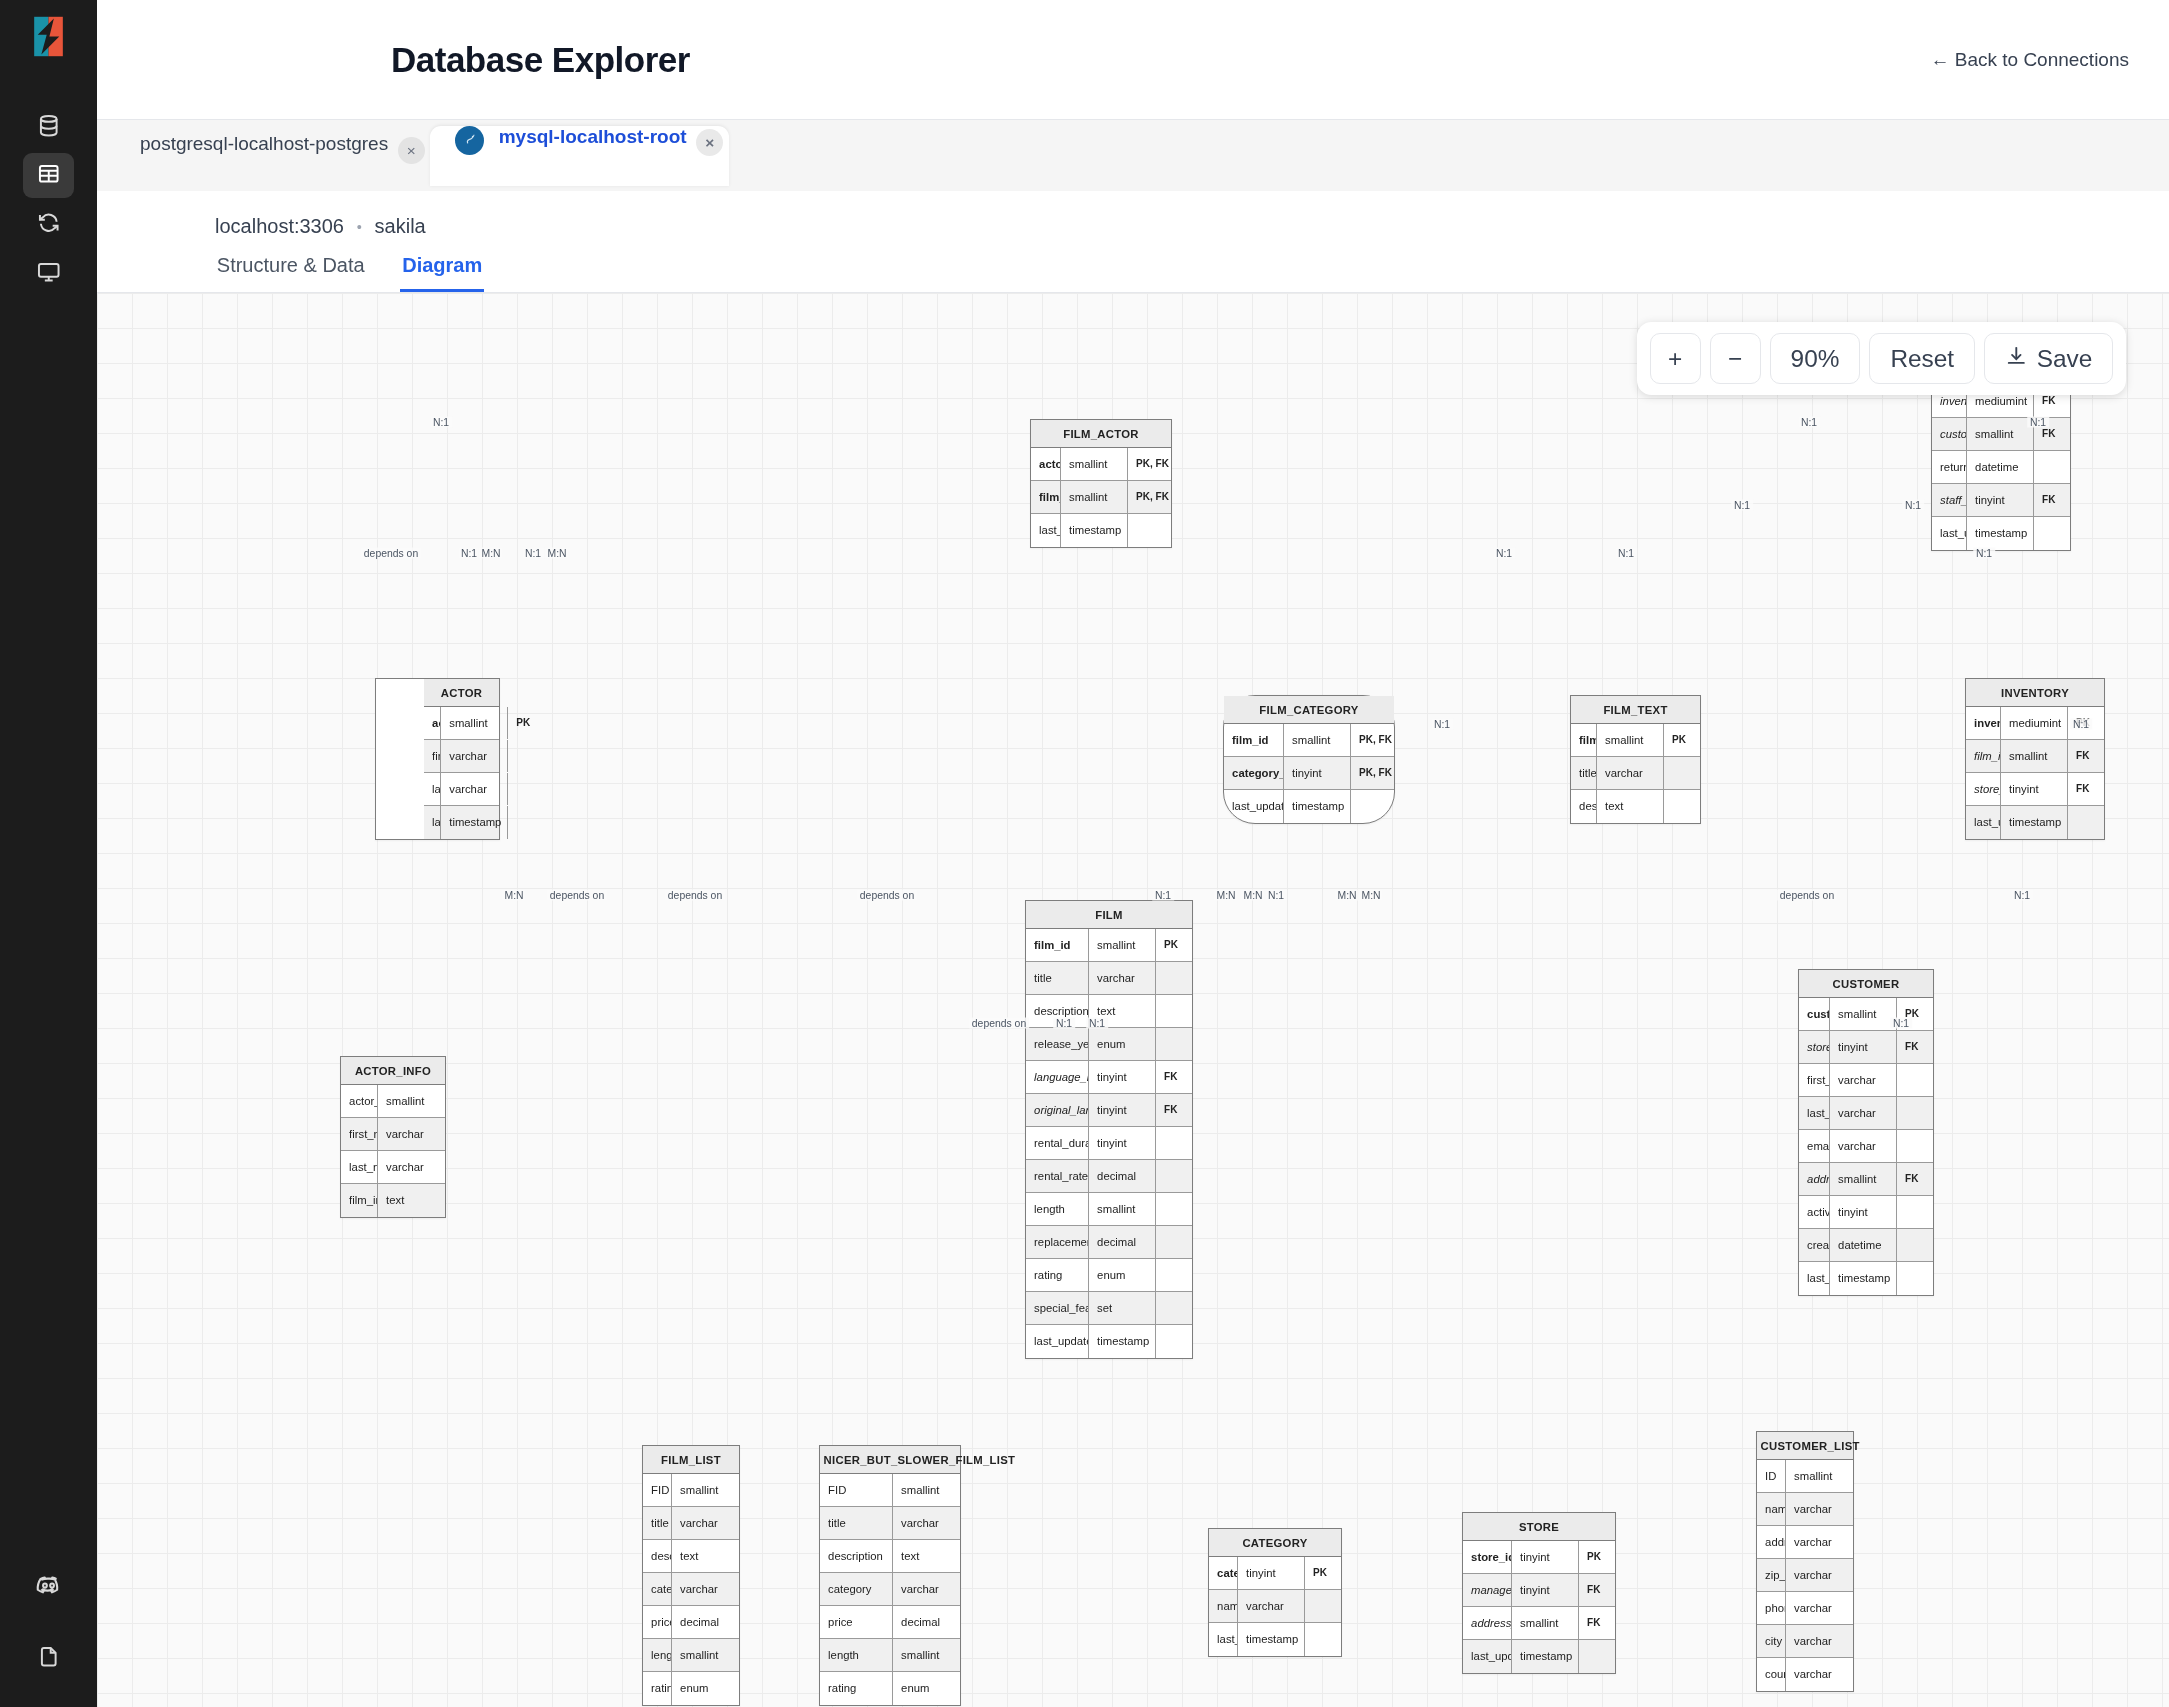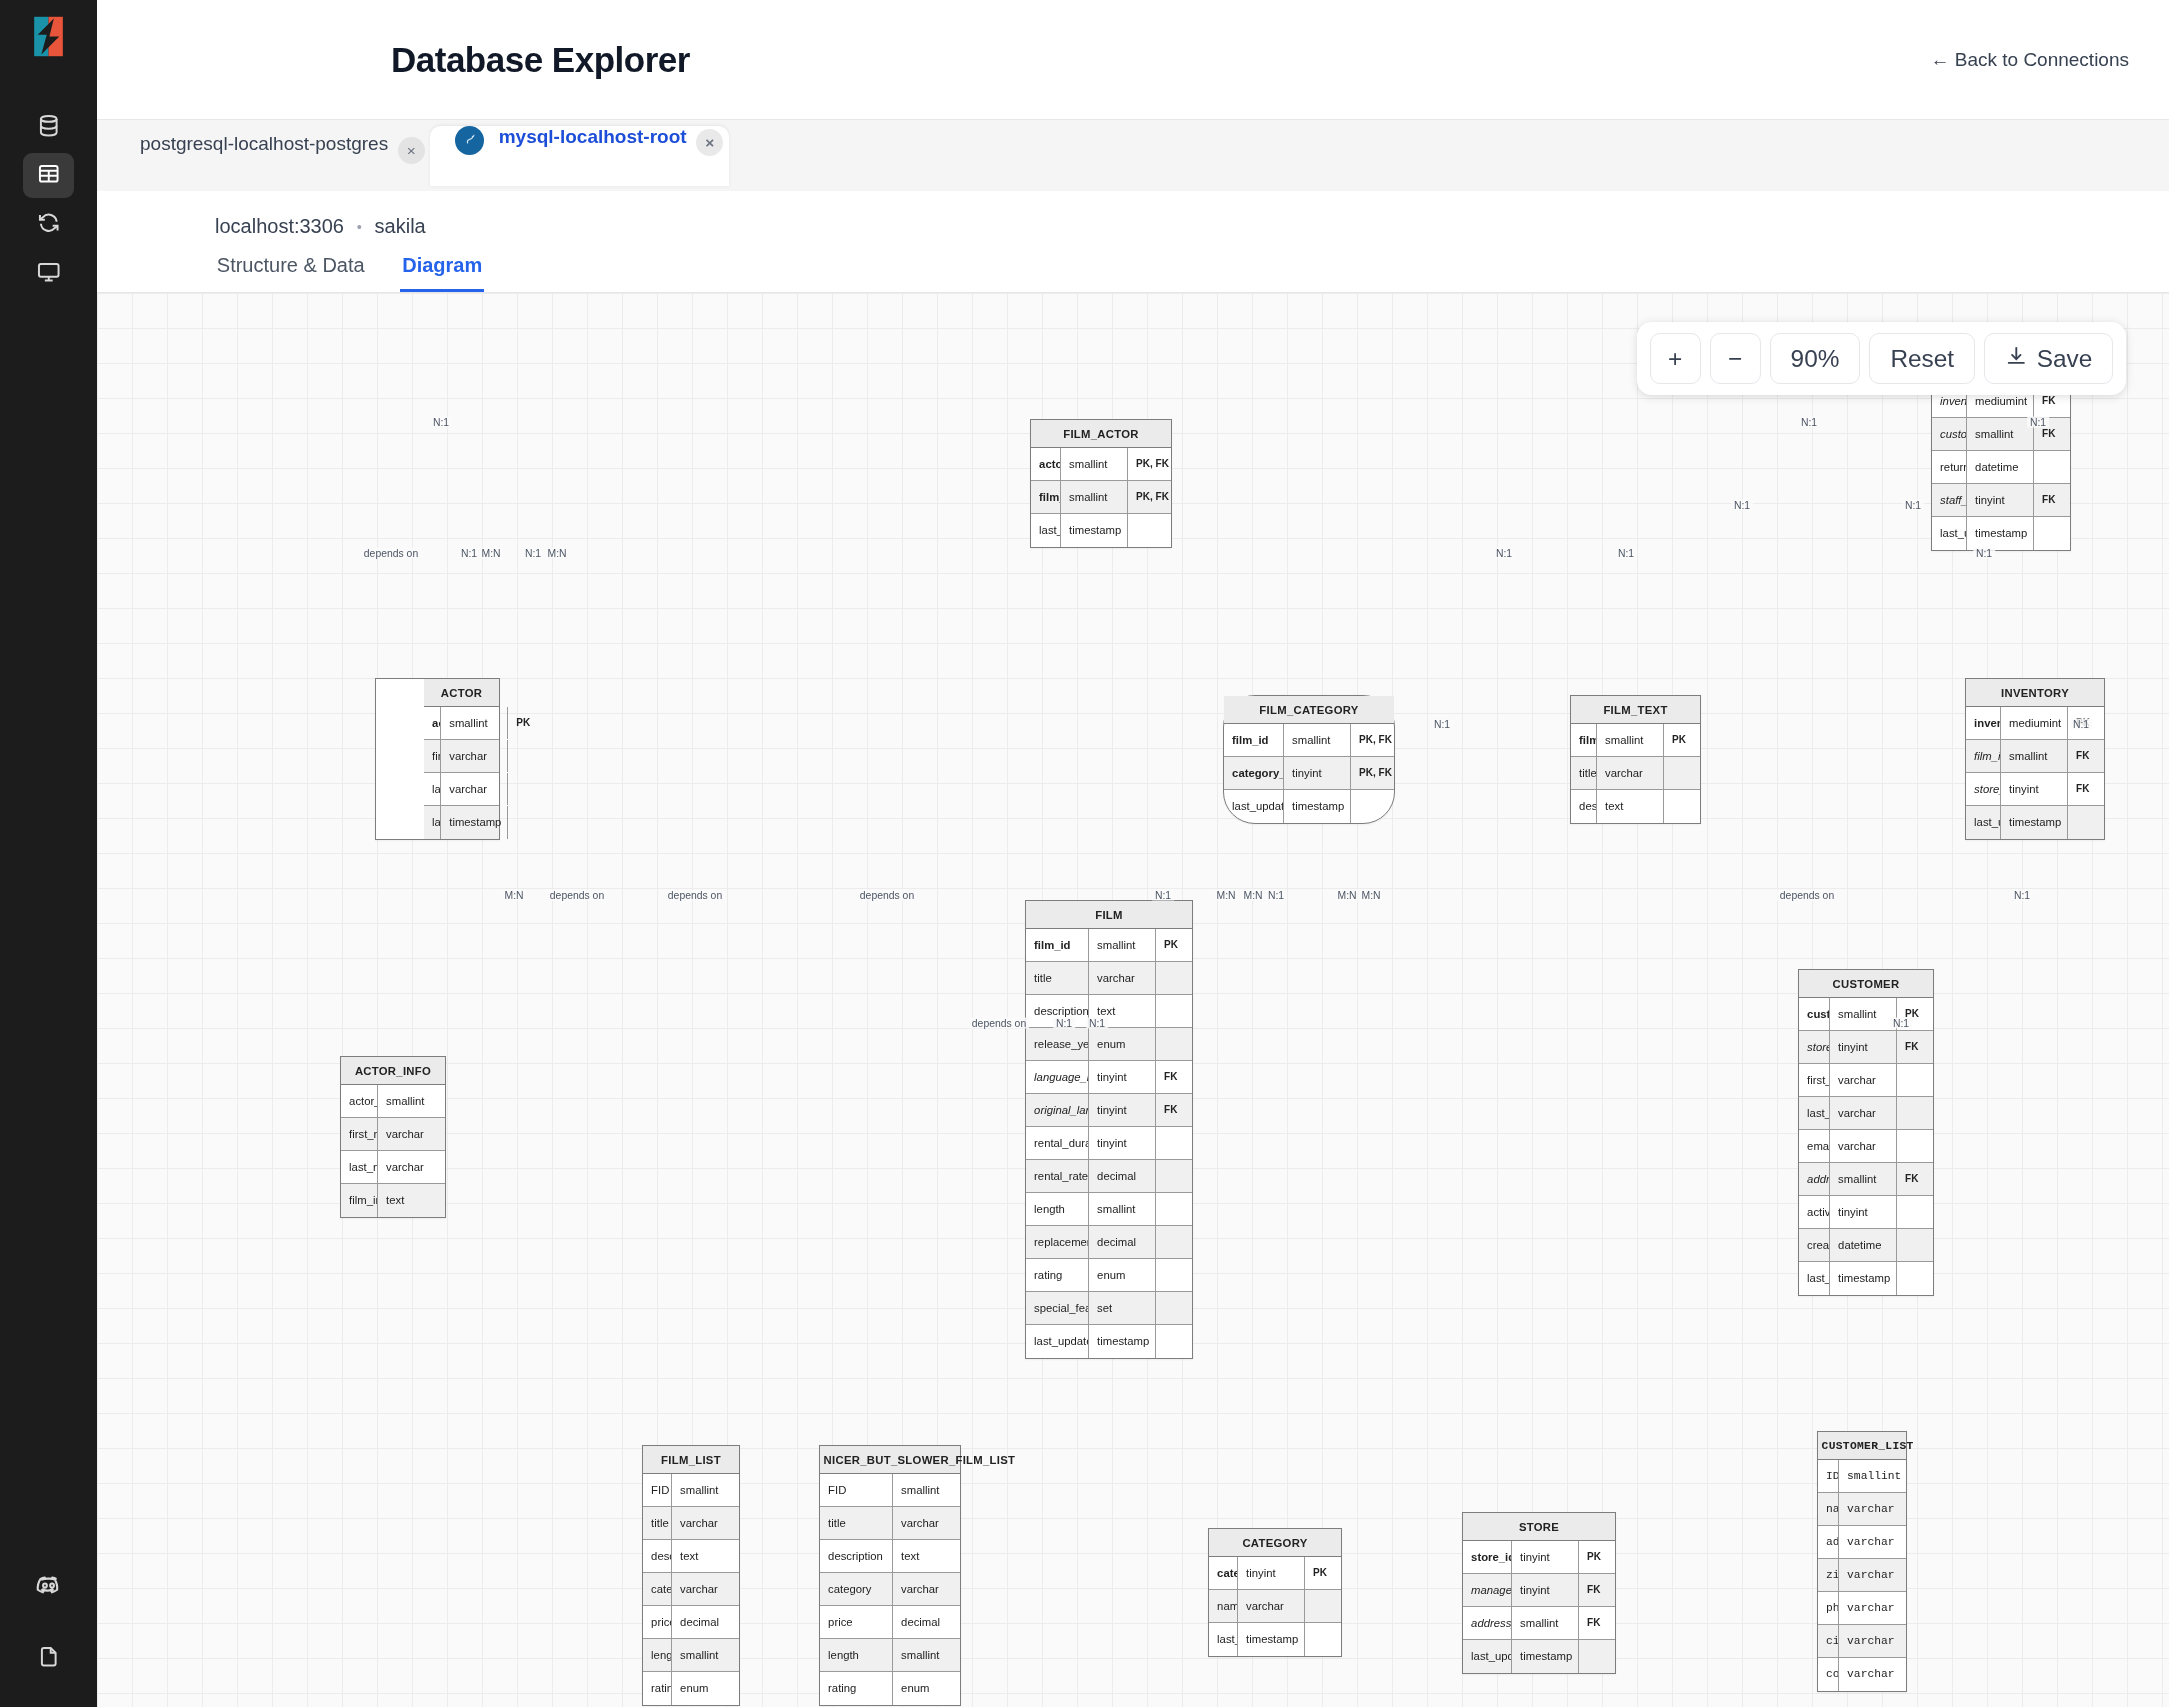--- a/index.html
+++ b/index.html
@@ -666,21 +666,21 @@
               <div class="cell c-name">address_id</div>
               <div class="cell c-type">smallint</div>
               <div class="cell c-key">FK</div>
             </div>
             <div class="row alt">
               <div class="cell c-name">last_update</div>
               <div class="cell c-type">timestamp</div>
               <div class="cell c-key"></div>
             </div>
           </div>
-          <div class="node" style="left: 1720px; top: 1138px; width: 90px; font-family: Liberation Mono, monospace;">
+          <div class="node" style="left: 1659px; top: 1138px; width: 98px;">
             <div class="node-title">CUSTOMER_LIST</div>
             <div class="row">
               <div class="cell c-name">ID</div>
               <div class="cell c-type">smallint</div>
             </div>
             <div class="row alt">
               <div class="cell c-name">name</div>
               <div class="cell c-type">varchar</div>
             </div>
             <div class="row">

